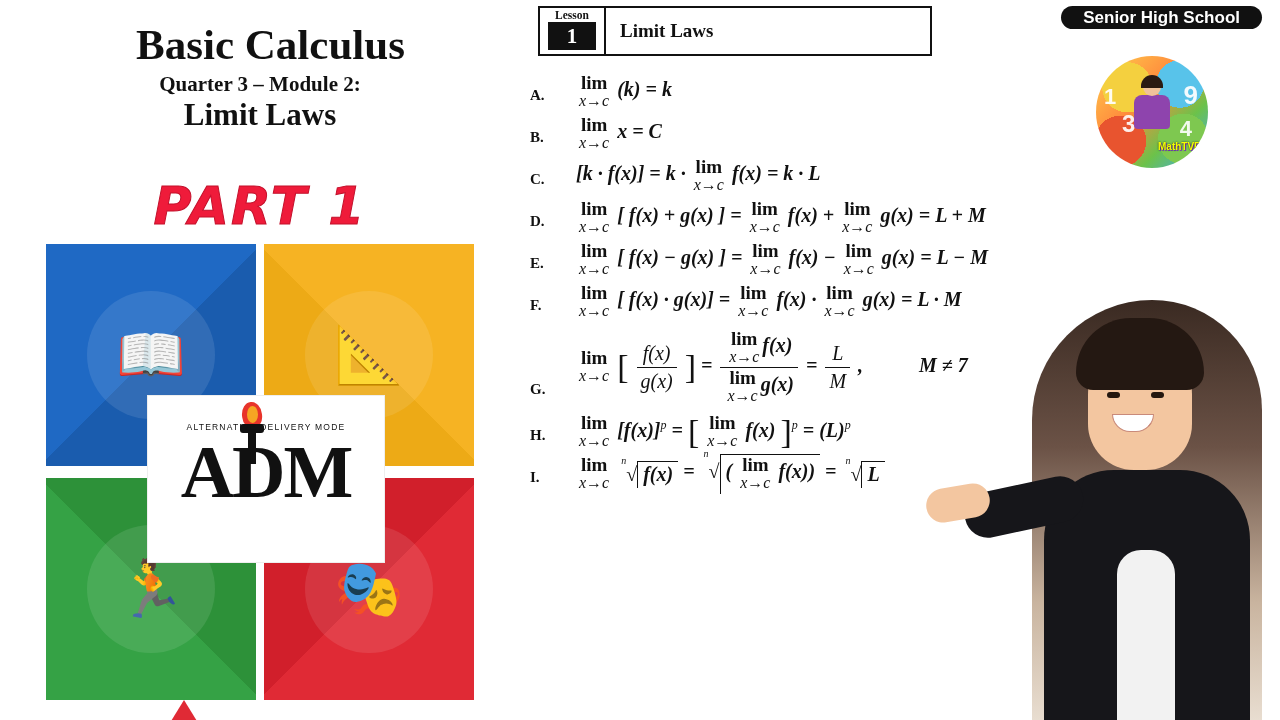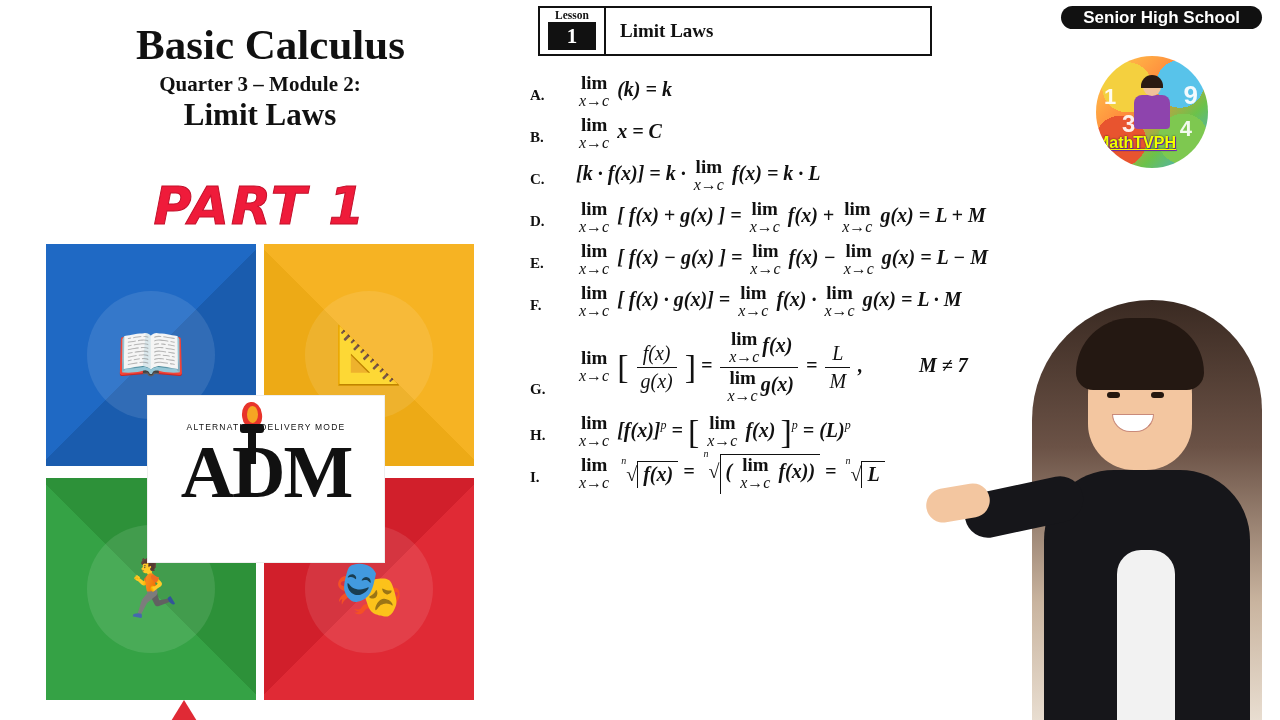--- a/index.html
+++ b/index.html
@@ -101,24 +101,23 @@
   .logo-digits{position:absolute;left:0;top:0;width:100%;height:100%;color:#fff;font-family:"Liberation Sans",sans-serif;font-weight:bold;}
   .d1{position:absolute;left:8px;top:28px;font-size:22px;opacity:.92;}
   .d2{position:absolute;left:26px;top:54px;font-size:24px;opacity:.9;}
   .d3{position:absolute;right:10px;top:24px;font-size:26px;opacity:.92;}
   .d4{position:absolute;right:16px;top:60px;font-size:22px;opacity:.9;}
   .logo-person{position:absolute;left:34px;top:22px;width:44px;height:60px;}
   .lp-head{position:absolute;left:13px;top:0;width:18px;height:18px;border-radius:50%;background:#f0c39b;}
   .lp-hair{position:absolute;left:11px;top:-3px;width:22px;height:13px;border-radius:11px 11px 0 0;background:#2b1b12;}
   .lp-body{position:absolute;left:4px;top:17px;width:36px;height:34px;background:#8e44ad;border-radius:8px 8px 4px 4px;}
   .logo-text{
-    position:absolute;left:0;bottom:16px;width:100%;text-align:left;
-    font-family:"Liberation Sans",sans-serif;font-weight:bold;font-size:16px;color:#f2ff00;
+    position:absolute;left:0;bottom:16px;width:100%;text-align:right;
+    font-family:"Liberation Sans",sans-serif;font-weight:bold;font-size:10px;color:#f2ff00;
     text-shadow:0 0 2px #222,1px 1px 0 #7d2bd4;
-    text-decoration:underline;
   }
 
   
   .formulas{position:absolute;left:10px;top:72px;width:650px;}
   .frow{position:relative;margin-bottom:2px;display:flex;align-items:center;min-height:40px;}
   .flabel{width:30px;flex:0 0 30px;font-family:"Liberation Serif",serif;font-weight:bold;font-size:15px;color:#111;text-align:left;padding-top:6px;}
   .fbody{font-family:"Liberation Serif",serif;font-size:20px;color:#111;font-style:italic;white-space:nowrap;margin-left:16px;}
 
   .lim{display:inline-block;vertical-align:middle;text-align:center;font-style:normal;margin:0 3px;}
   .lim .op{display:block;font-weight:bold;font-size:19px;line-height:0.95;font-style:normal;}

